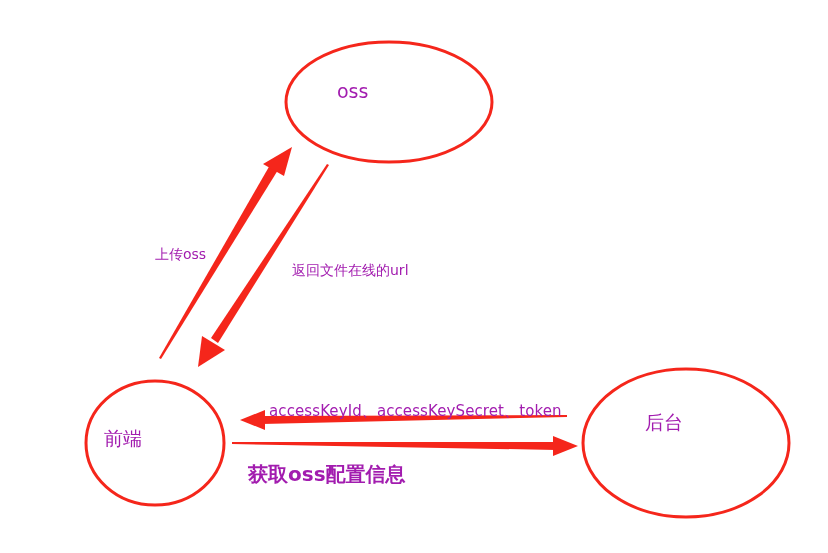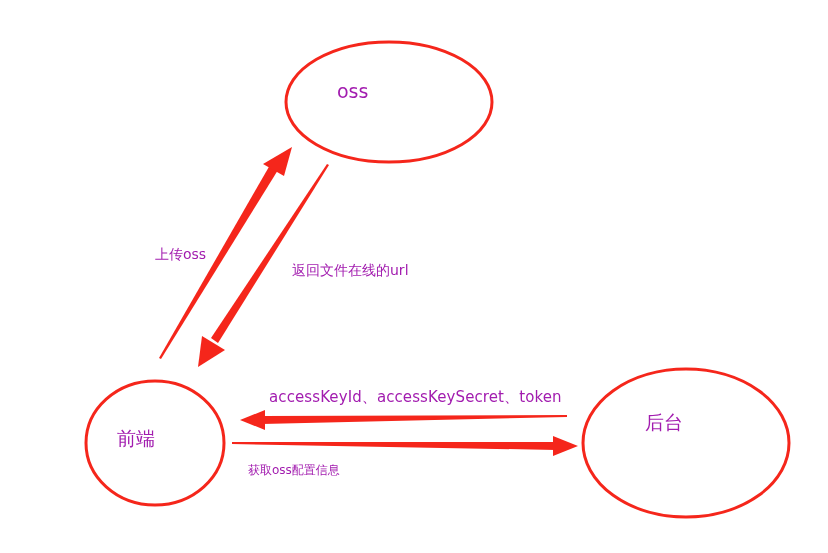--- a/index.html
+++ b/index.html
@@ -2,21 +2,21 @@
 <html><head>
 <meta charset="utf-8">
 <style>
   html, body { margin: 0; padding: 0; background: #ffffff; }
   body { width: 828px; height: 553px; position: relative; overflow: hidden; font-family: "DejaVu Sans", "Liberation Sans", sans-serif; }
   svg.diagram { position: absolute; left: 0; top: 0; }
   .label { position: absolute; color: #a21caf; white-space: nowrap; line-height: 1; }
   .node-label { font-size: 19px; }
   .edge-label-small { font-size: 14px; }
   .edge-label-mid { font-size: 15px; letter-spacing: 0.1px; }
-  .edge-label-big { font-size: 12px; }
+  .edge-label-big { font-size: 20px; font-weight: bold; }
 </style>
 </head>
 <body>
 
 <svg class="diagram" width="828" height="553" viewBox="0 0 828 553">
 
   <ellipse cx="389" cy="102" rx="103" ry="60" fill="none" stroke="#f5261b" stroke-width="3"></ellipse>
 
   <ellipse cx="155" cy="443" rx="69" ry="62" fill="none" stroke="#f5261b" stroke-width="3"></ellipse>
 
@@ -37,19 +37,19 @@
     <polygon points="240,420 265,410 265,430" fill="#f5261b"></polygon>
   </g>
 
   <g>
     <polygon points="232,442 232,444 556,450 556,442" fill="#f5261b"></polygon>
     <polygon points="578,446 553,436 553,456" fill="#f5261b"></polygon>
   </g>
 </svg>
 
 <div class="label node-label" style="left:337px; top:82px;">oss</div>
-<div class="label node-label" style="left:117px; top:429px;">前端</div>
+<div class="label node-label" style="left:104px; top:429px;">前端</div>
 <div class="label node-label" style="left:645px; top:413px;">后台</div>
 
 <div class="label edge-label-small" style="left:155px; top:247px;">上传oss</div>
 <div class="label edge-label-small" style="left:292px; top:263px;">返回文件在线的url</div>
-<div class="label edge-label-mid" style="left:269px; top:390px;">accessKeyId、accessKeySecret、token</div>
+<div class="label edge-label-mid" style="left:269px; top:404px;">accessKeyId、accessKeySecret、token</div>
 <div class="label edge-label-big" style="left:248px; top:464px;">获取oss配置信息</div>
 
 </body></html>

